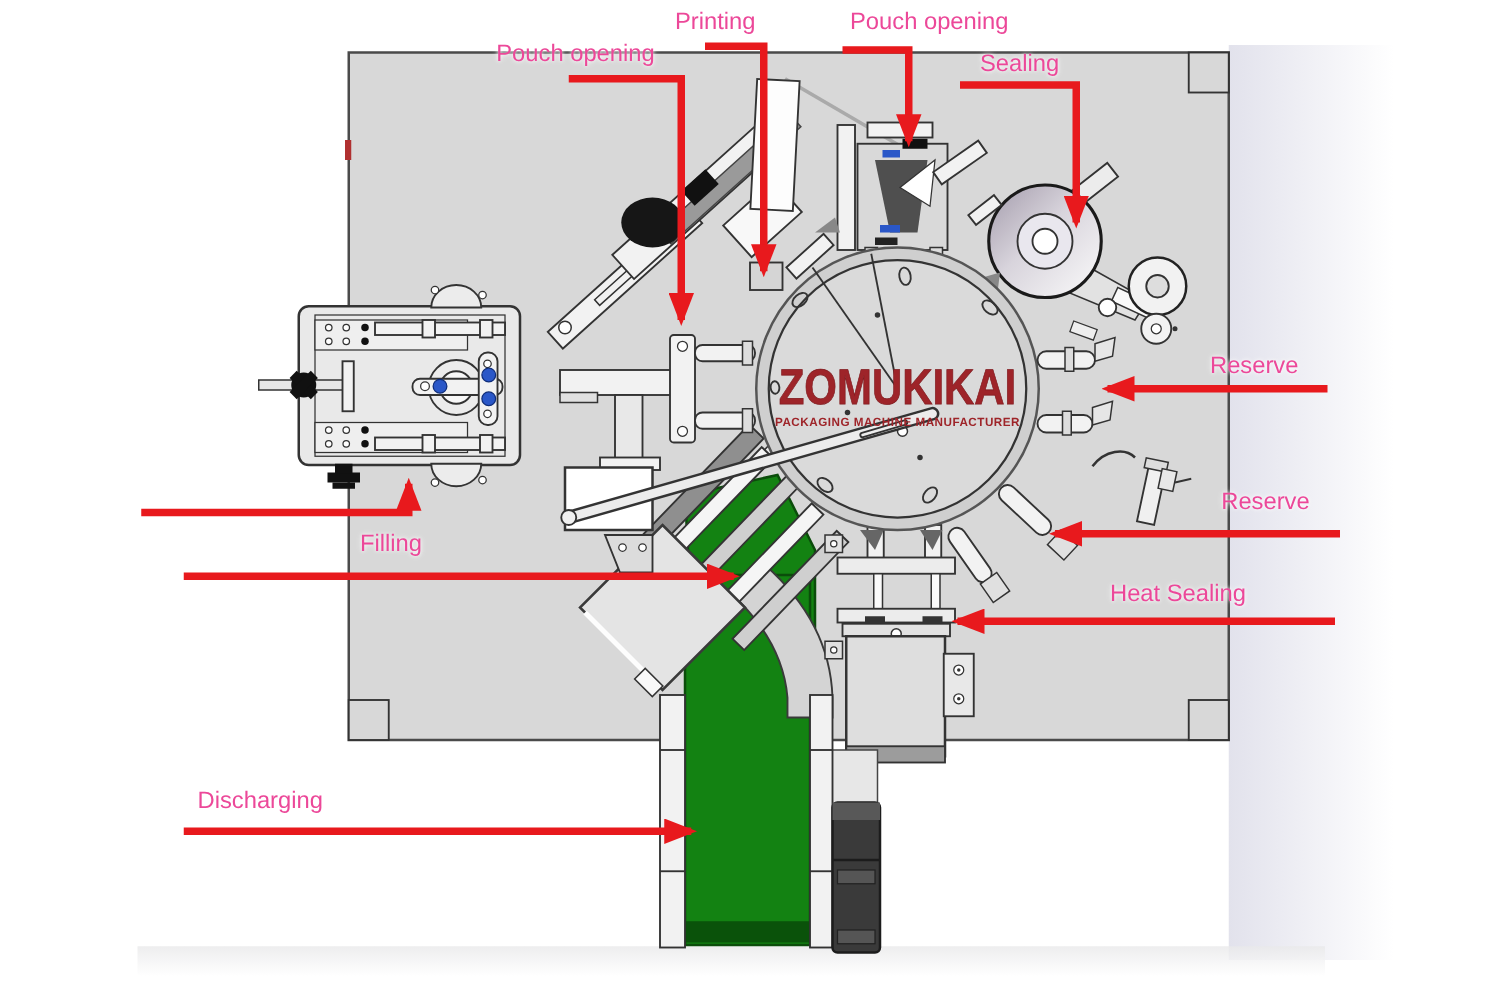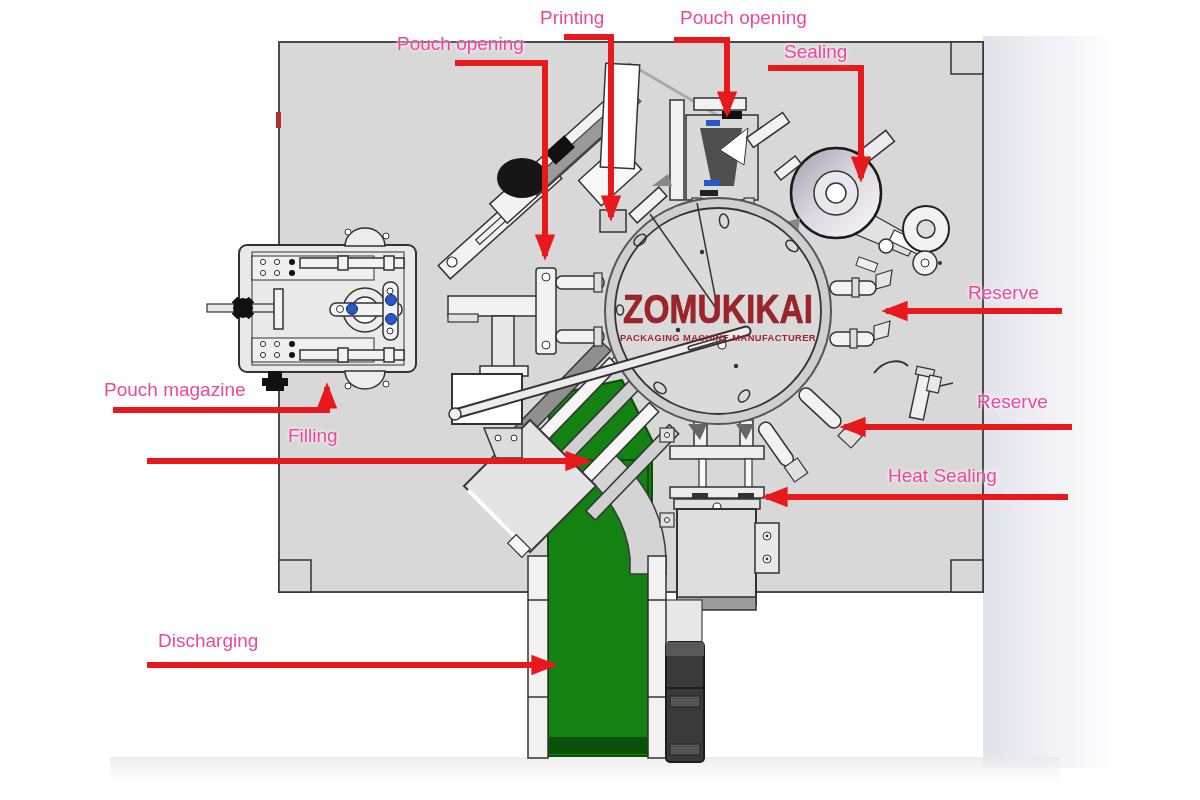--- a/index.html
+++ b/index.html
@@ -303,16 +303,15 @@
   </g>
 </svg>
 
   <div class="lbl" style="left:397px;top:34px">Pouch opening</div>
   <div class="lbl" style="left:540px;top:8px">Printing</div>
   <div class="lbl" style="left:680px;top:8px">Pouch opening</div>
   <div class="lbl" style="left:784px;top:42px">Sealing</div>
   <div class="lbl" style="left:968px;top:283px">Reserve</div>
   <div class="lbl" style="left:977px;top:392px">Reserve</div>
   <div class="lbl" style="left:888px;top:466px">Heat Sealing</div>
-  <div class="lbl" style="left:104px;top:380px">Pouch magazine</div>
   <div class="lbl" style="left:288px;top:426px">Filling</div>
   <div class="lbl" style="left:158px;top:631px">Discharging</div>
 </div>
 
 </body></html>

